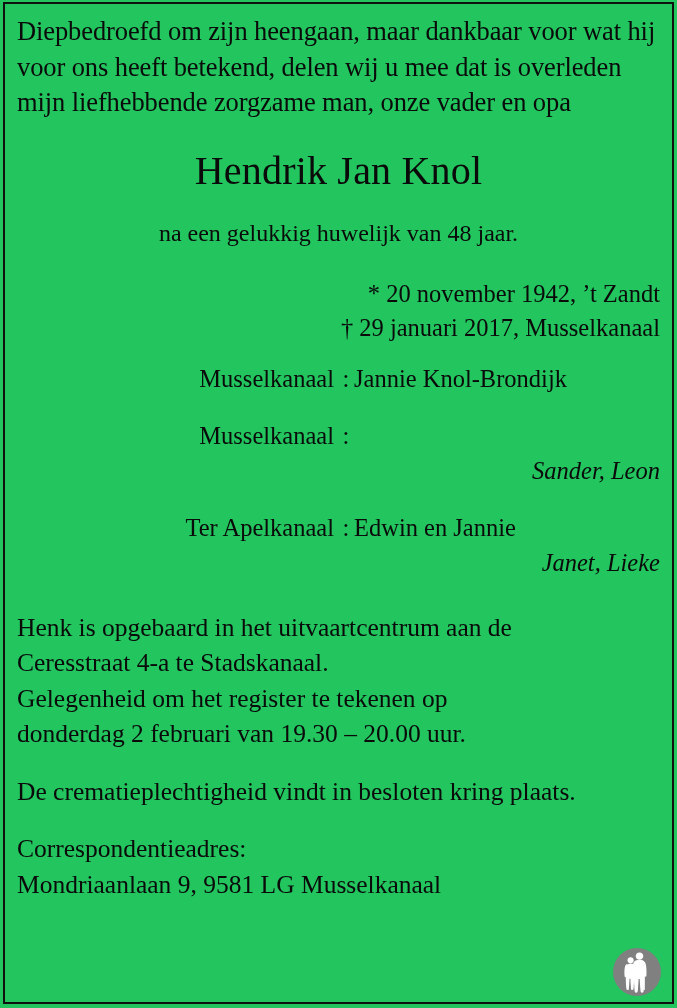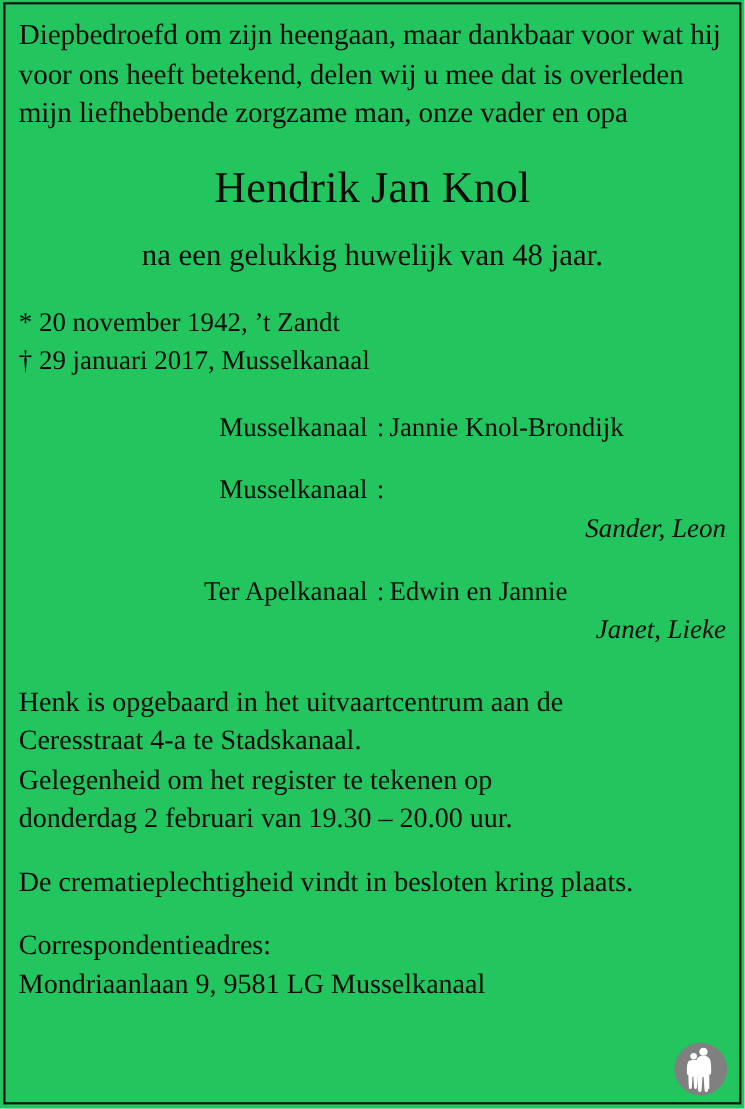--- a/index.html
+++ b/index.html
@@ -55,37 +55,37 @@
     line-height: 48px;
     letter-spacing: 0.2px;
   }
   .nick-name {
     font-size: 34px;
     line-height: 46px;
     margin-top: 10px;
   }
   .marriage-line {
     text-align: center;
-    font-size: 28px;
+    font-size: 24px;
     line-height: 32px;
     margin-top: 22px;
   }
 
   
   .dates {
-    text-align: left;
+    text-align: right;
     font-size: 24.5px;
     line-height: 34px;
     margin-top: 28px;
   }
   .dates .date-line { white-space: nowrap; }
 
   
   .relatives {
-    margin-top: 26px;
+    margin-top: 16px;
     font-size: 24.5px;
     line-height: 35px;
   }
   .rel-group { margin-top: 0; }
   .rel-group + .rel-group { margin-top: 22px; }
   .rel-row {
     display: flex;
     width: 100%;
   }
   .rel-place {

